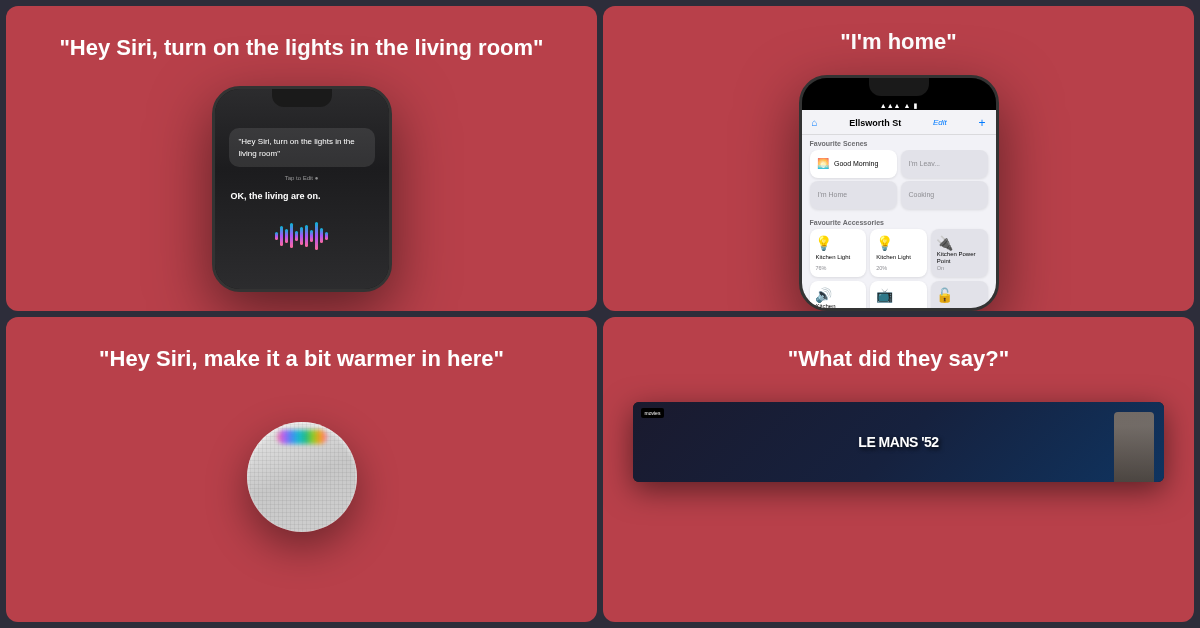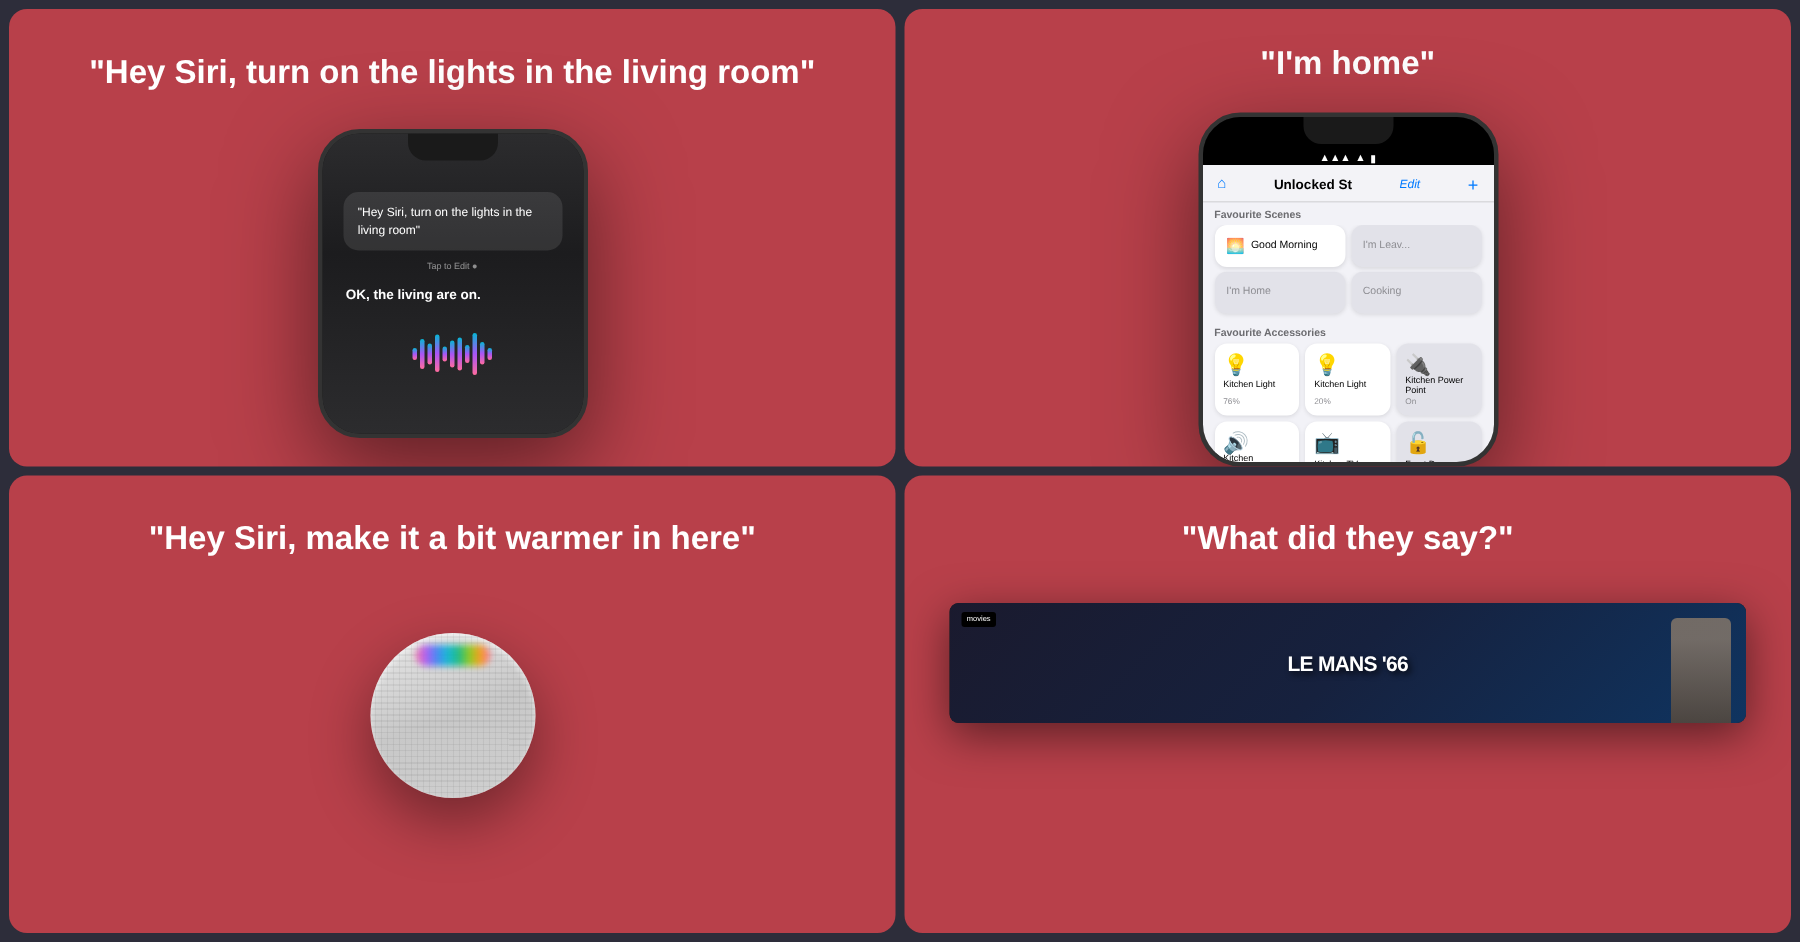--- a/index.html
+++ b/index.html
@@ -453,21 +453,21 @@
       <span class="status-time">9:09</span>
       <div class="status-icons">
         <span class="status-icon">▲▲▲</span>
         <span class="status-icon">▲</span>
         <span class="status-icon">▮</span>
       </div>
     </div>
     <div class="home-screen">
       <div class="home-nav">
         <span class="home-nav-icon">⌂</span>
-        <span class="home-nav-title">Unlocked St</span>
+        <span class="home-nav-title">Ellsworth St</span>
         <span class="home-nav-edit">Edit</span>
         <span class="home-nav-plus">+</span>
       </div>
 
       <div class="home-section-title">Favourite Scenes</div>
       <div class="home-scenes">
         <div class="home-scene-btn active">
           <span class="scene-emoji">🌅</span>
           <span class="scene-label">Good Morning</span>
         </div>
@@ -536,17 +536,17 @@
 </div>
 
 <div class="panel panel-4">
   <p class="panel-quote">"What did they say?"</p>
 
   <div class="tv-screen">
     <div class="tv-content">
       <div class="tv-movie-logo">
         <span>movies</span>
       </div>
-      <span class="tv-movie-title">LE MANS '66</span>
+      <span class="tv-movie-title">LE MANS '52</span>
       <div class="tv-figure"></div>
     </div>
   </div>
 </div>
 
 </body></html>

